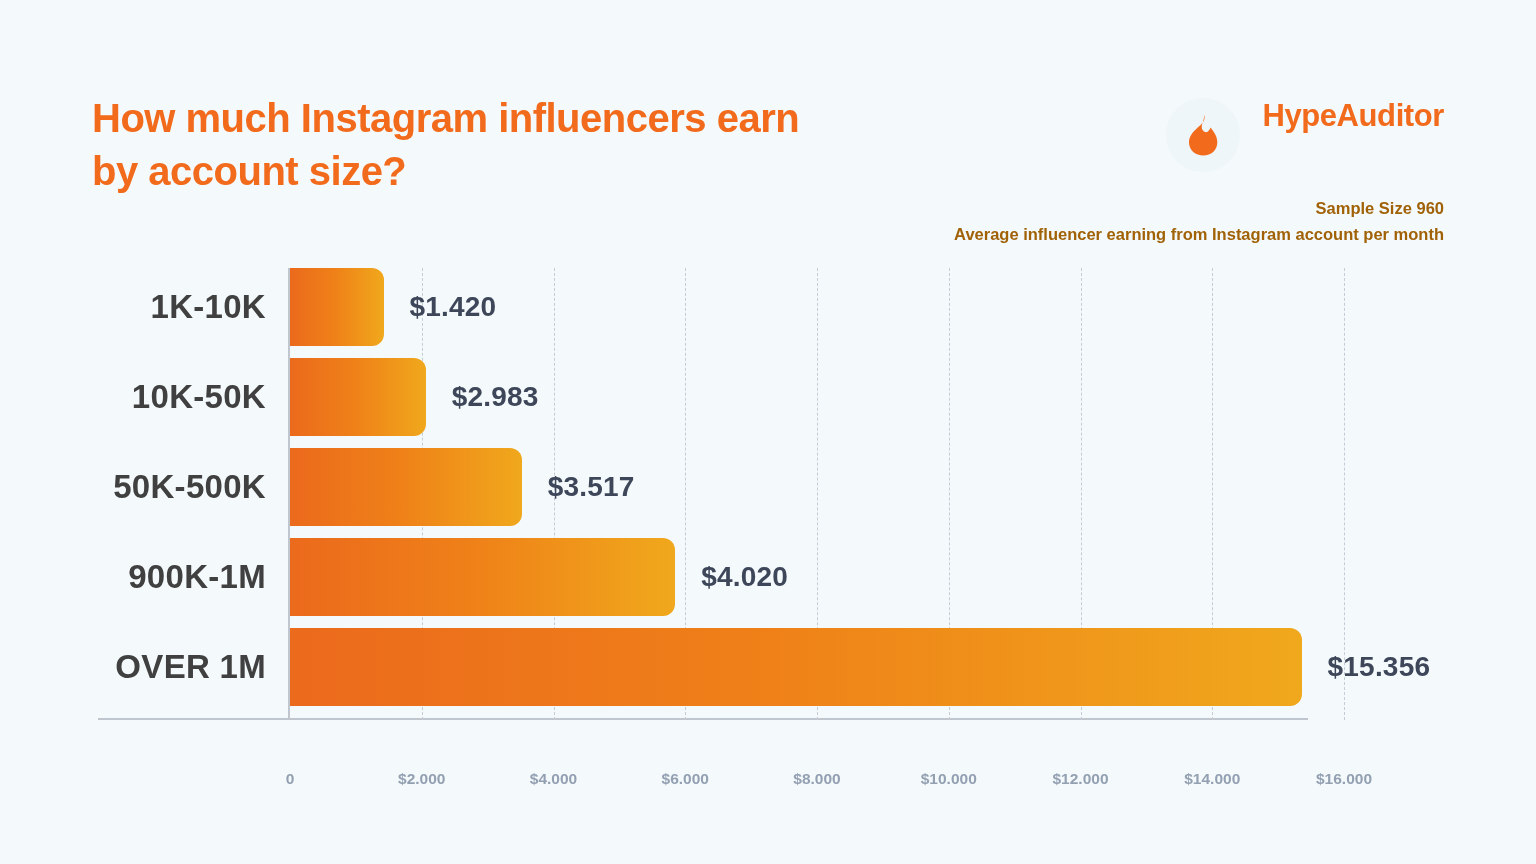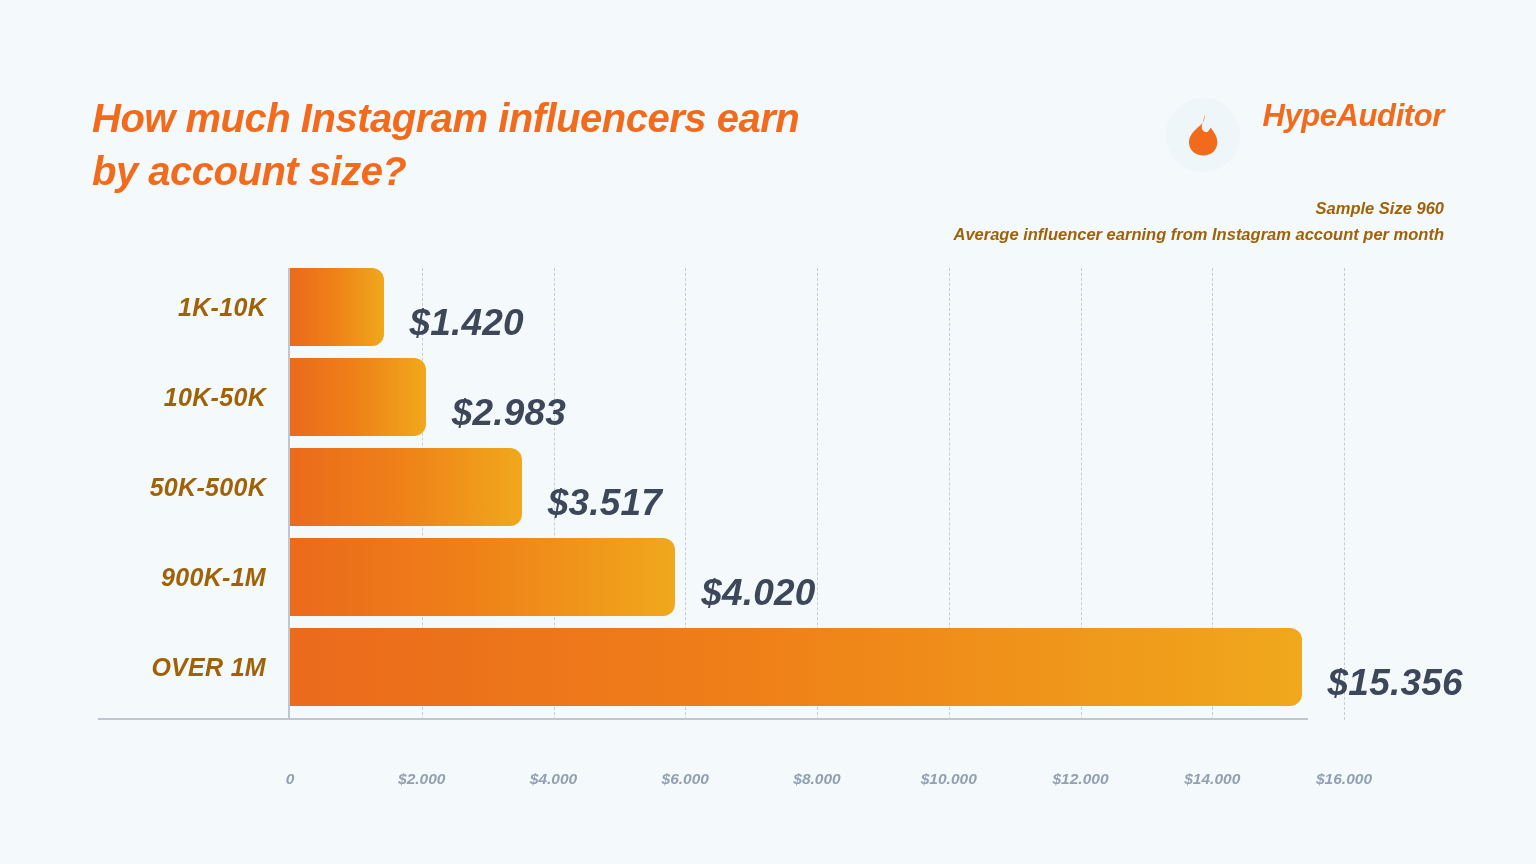--- a/index.html
+++ b/index.html
@@ -6,21 +6,20 @@
   html, body {
     width:1536px; height:864px;
     background:#F4F9FB;
     font-family:"Liberation Sans", sans-serif;
     overflow:hidden;
   }
   #infographic {
     position:relative;
     width:1536px; height:864px;
     background:#F4F9FB;
-    font-style:italic;
   }
 
   
   #chart-title {
     position:absolute;
     left:92px; top:92px;
     width:900px;
     font-size:40px;
     font-weight:bold;
     line-height:1.33;
@@ -96,40 +95,40 @@
     align-items:center;
   }
   .bar-category {
     position:absolute;
     left:0; top:0;
     width:278px; height:78px;
     display:flex;
     align-items:center;
     justify-content:flex-end;
     padding-right:12px;
-    font-size:25px;
-    font-weight:bold;
-    color:#a16207;
+    font-size:33px;
+    font-weight:bold;
+    color:#404040;
     letter-spacing:0.3px;
   }
   .bar-shape {
     position:absolute;
     top:0;
     left:290px;
     height:78px;
     border-radius:0 12px 12px 0;
     background:linear-gradient(90deg, #EB6A1C 0%, #EF8118 48%, #F0A81C 100%);
   }
   .bar-value {
     position:absolute;
-    top:16px;
+    top:0;
     height:78px;
     display:flex;
     align-items:center;
-    font-size:37px;
+    font-size:28px;
     font-weight:bold;
     color:#3D4759;
     letter-spacing:0.2px;
     white-space:nowrap;
   }
 
   .tick-label {
     position:absolute;
     top:770px;
     transform:translateX(-50%);

